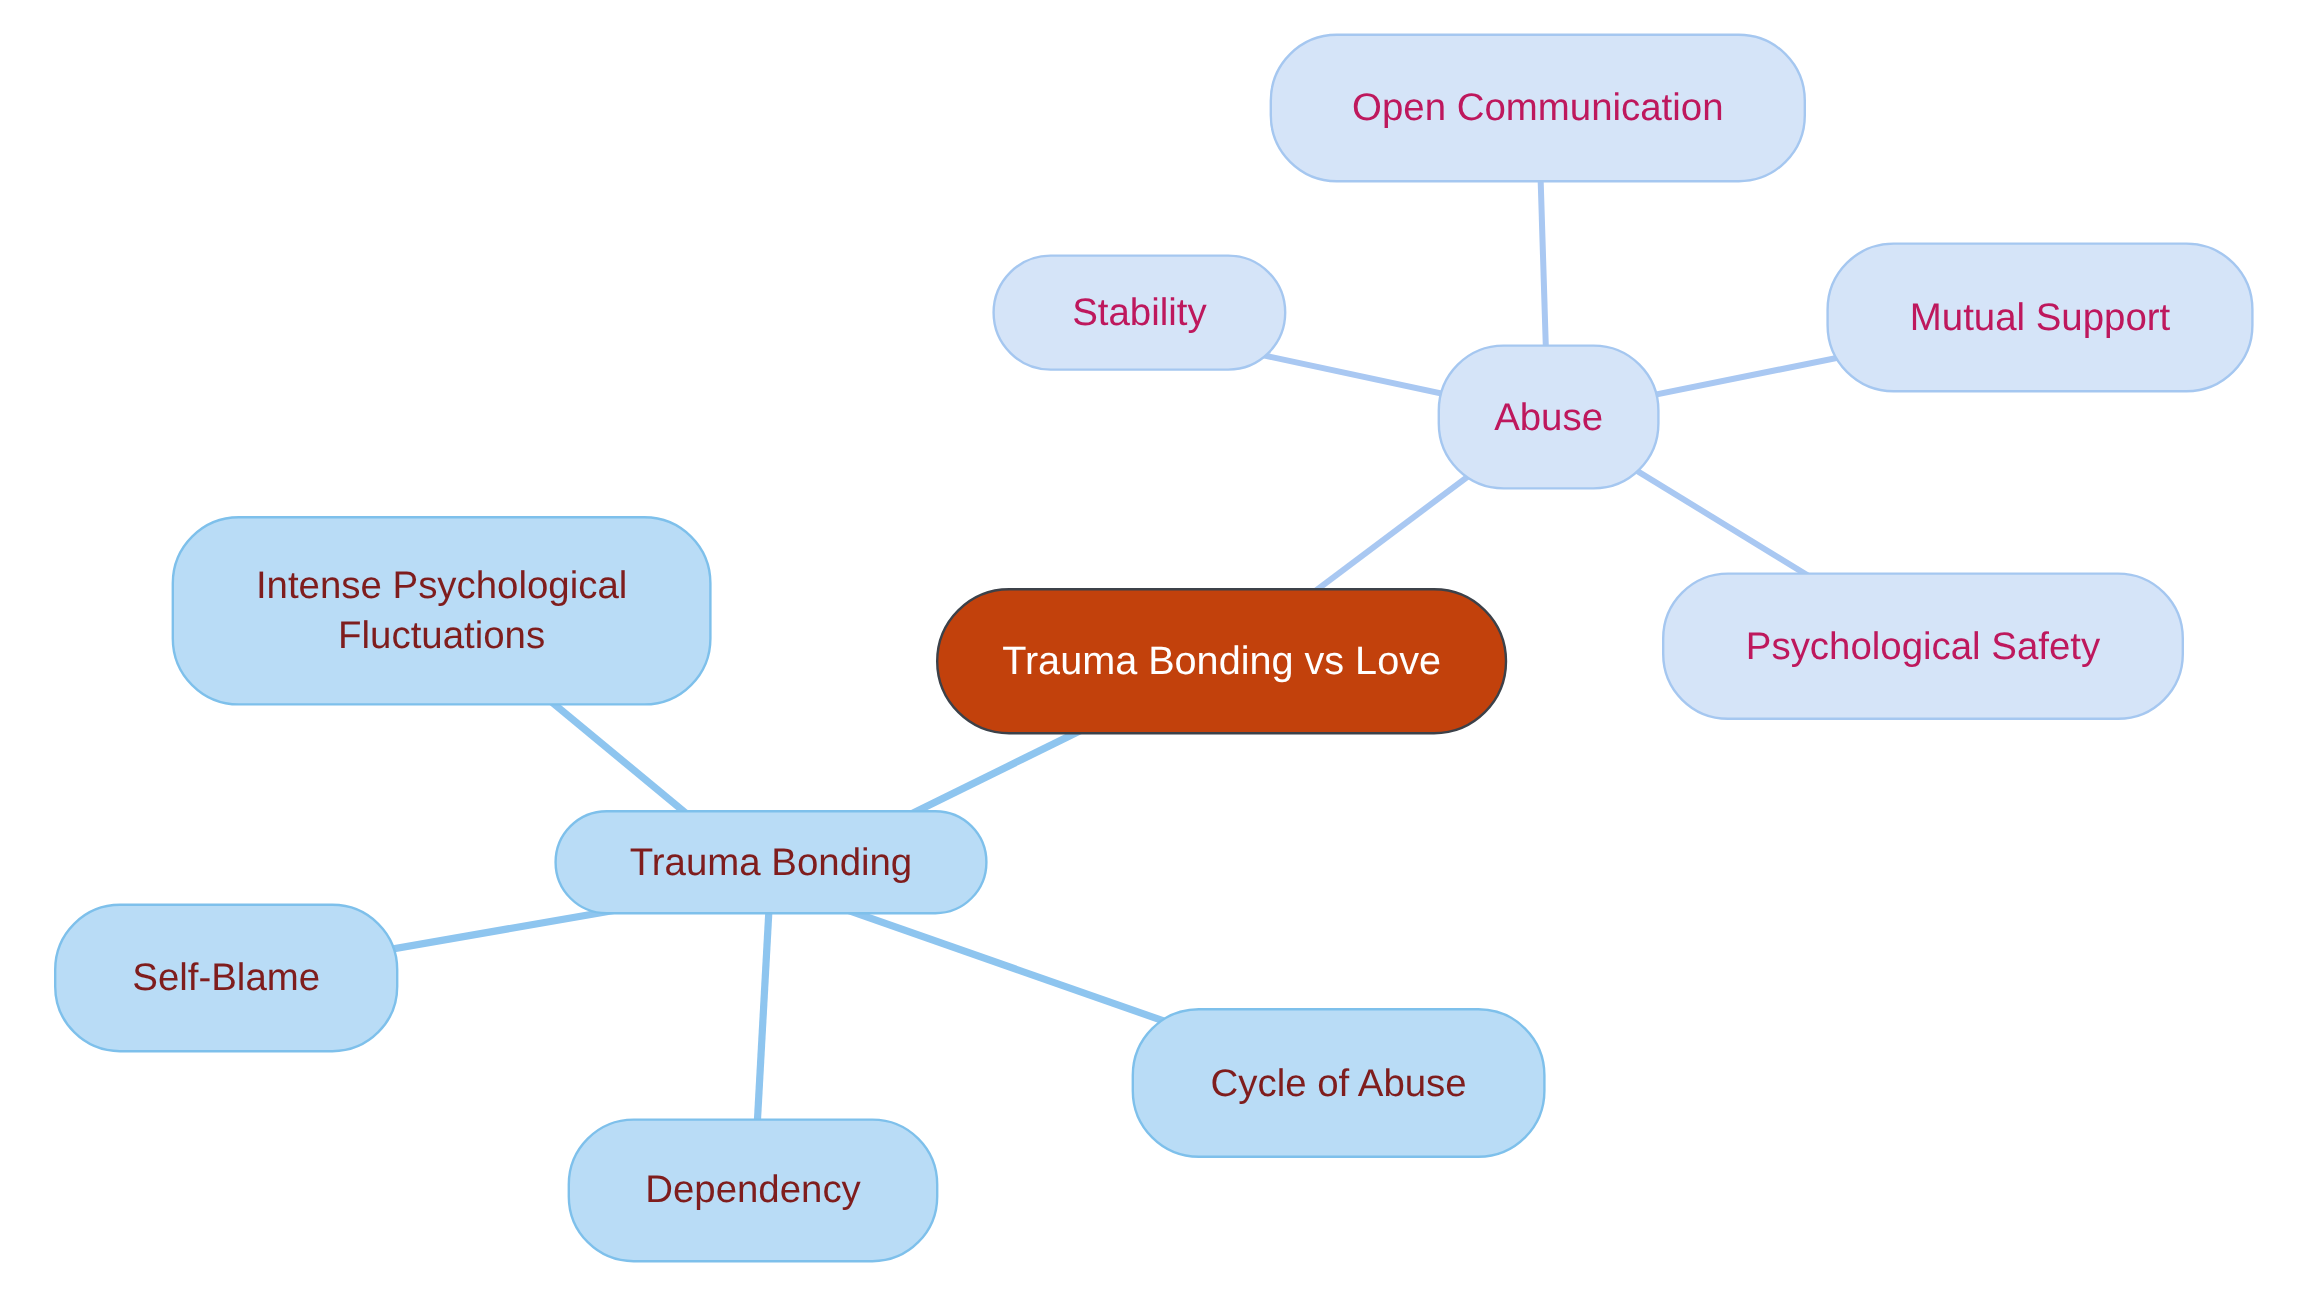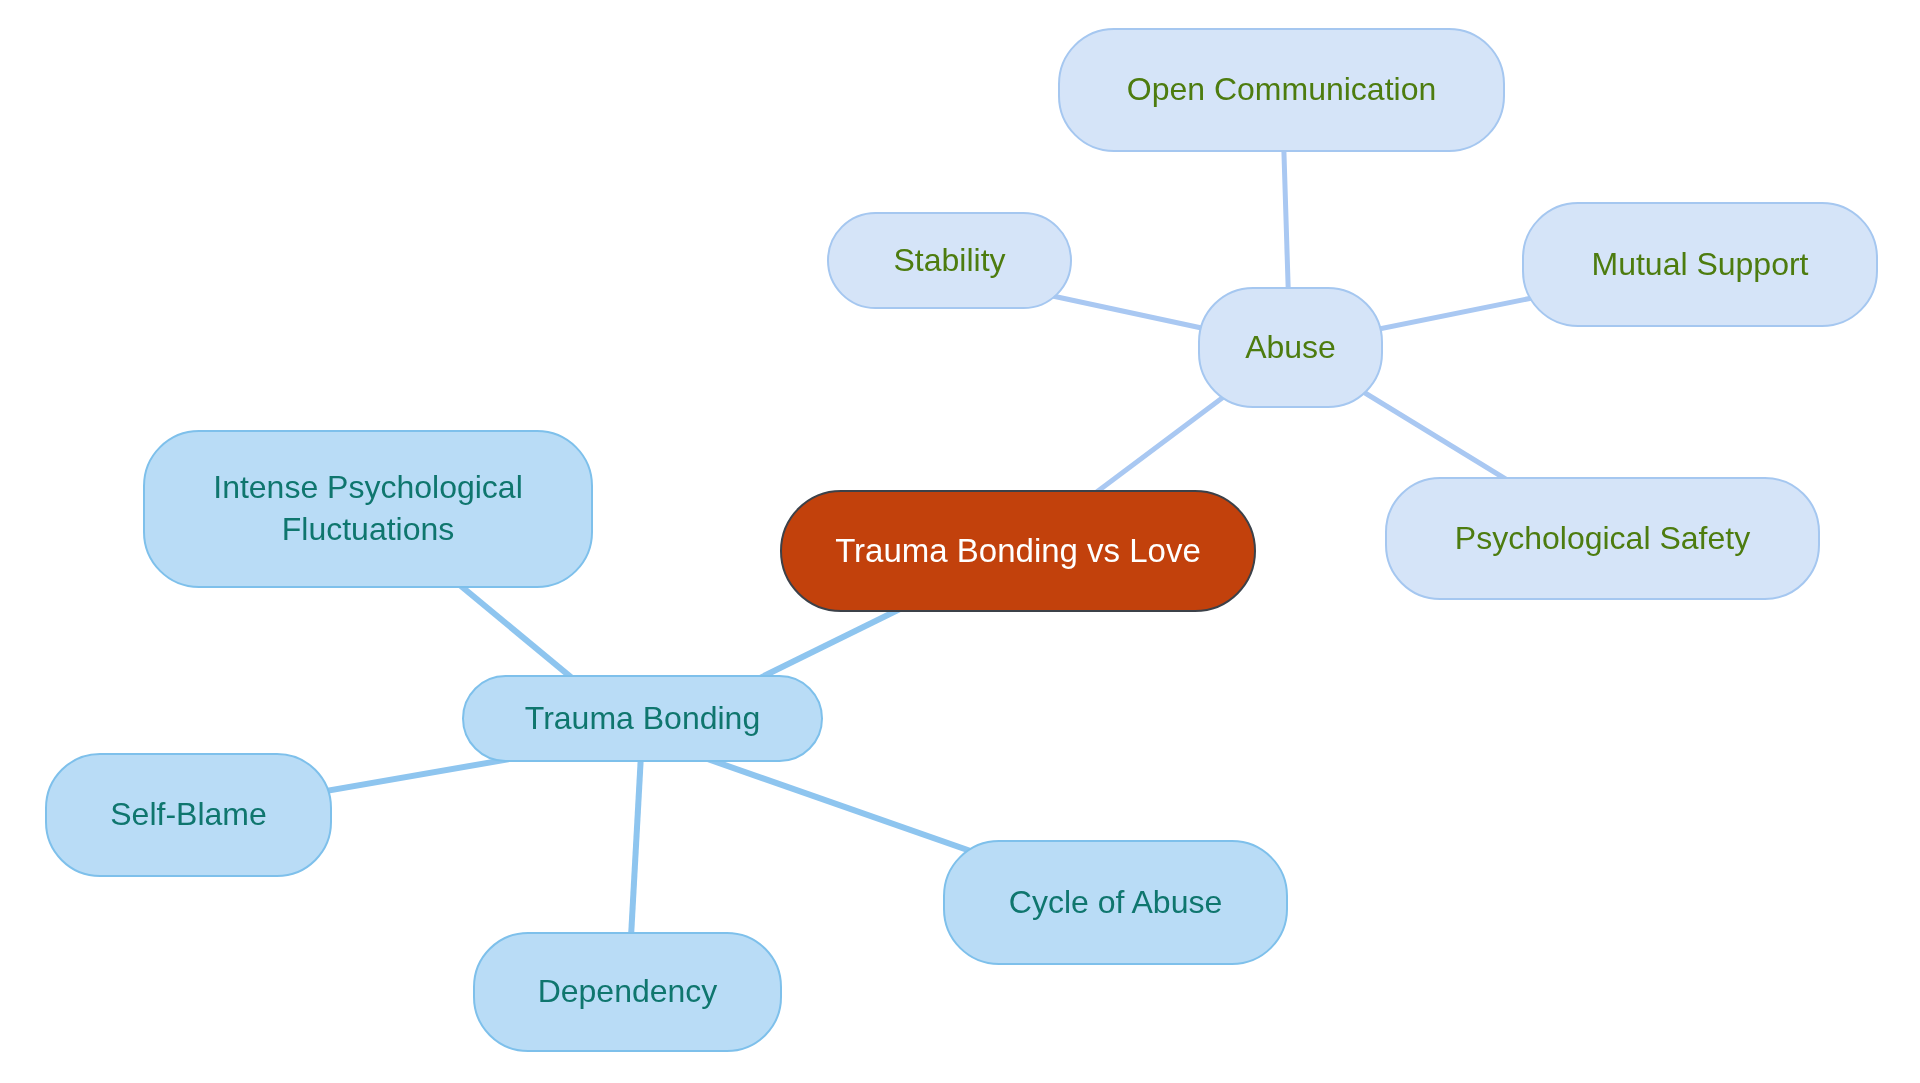--- a/index.html
+++ b/index.html
@@ -37,28 +37,28 @@
   .node--center {
     background: #c2410c;
     border: 2px solid #3c4149;
     color: #ffffff;
     border-radius: 61px;
     font-size: 33px;
   }
   .node--love {
     background: #d5e4f8;
     border: 2px solid #a5c7f0;
-    color: #4d7c0f;
+    color: #be185d;
     border-radius: 56px;
     font-size: 32px;
   }
   .node--trauma {
     background: #b9dcf6;
     border: 2.5px solid #7ec0eb;
-    color: #0f766e;
+    color: #7f1d1d;
     border-radius: 55px;
     font-size: 32px;
   }
   .node--wrap {
     white-space: normal;
     padding: 0 28px;
   }
 </style>
 </head>
 <body>

